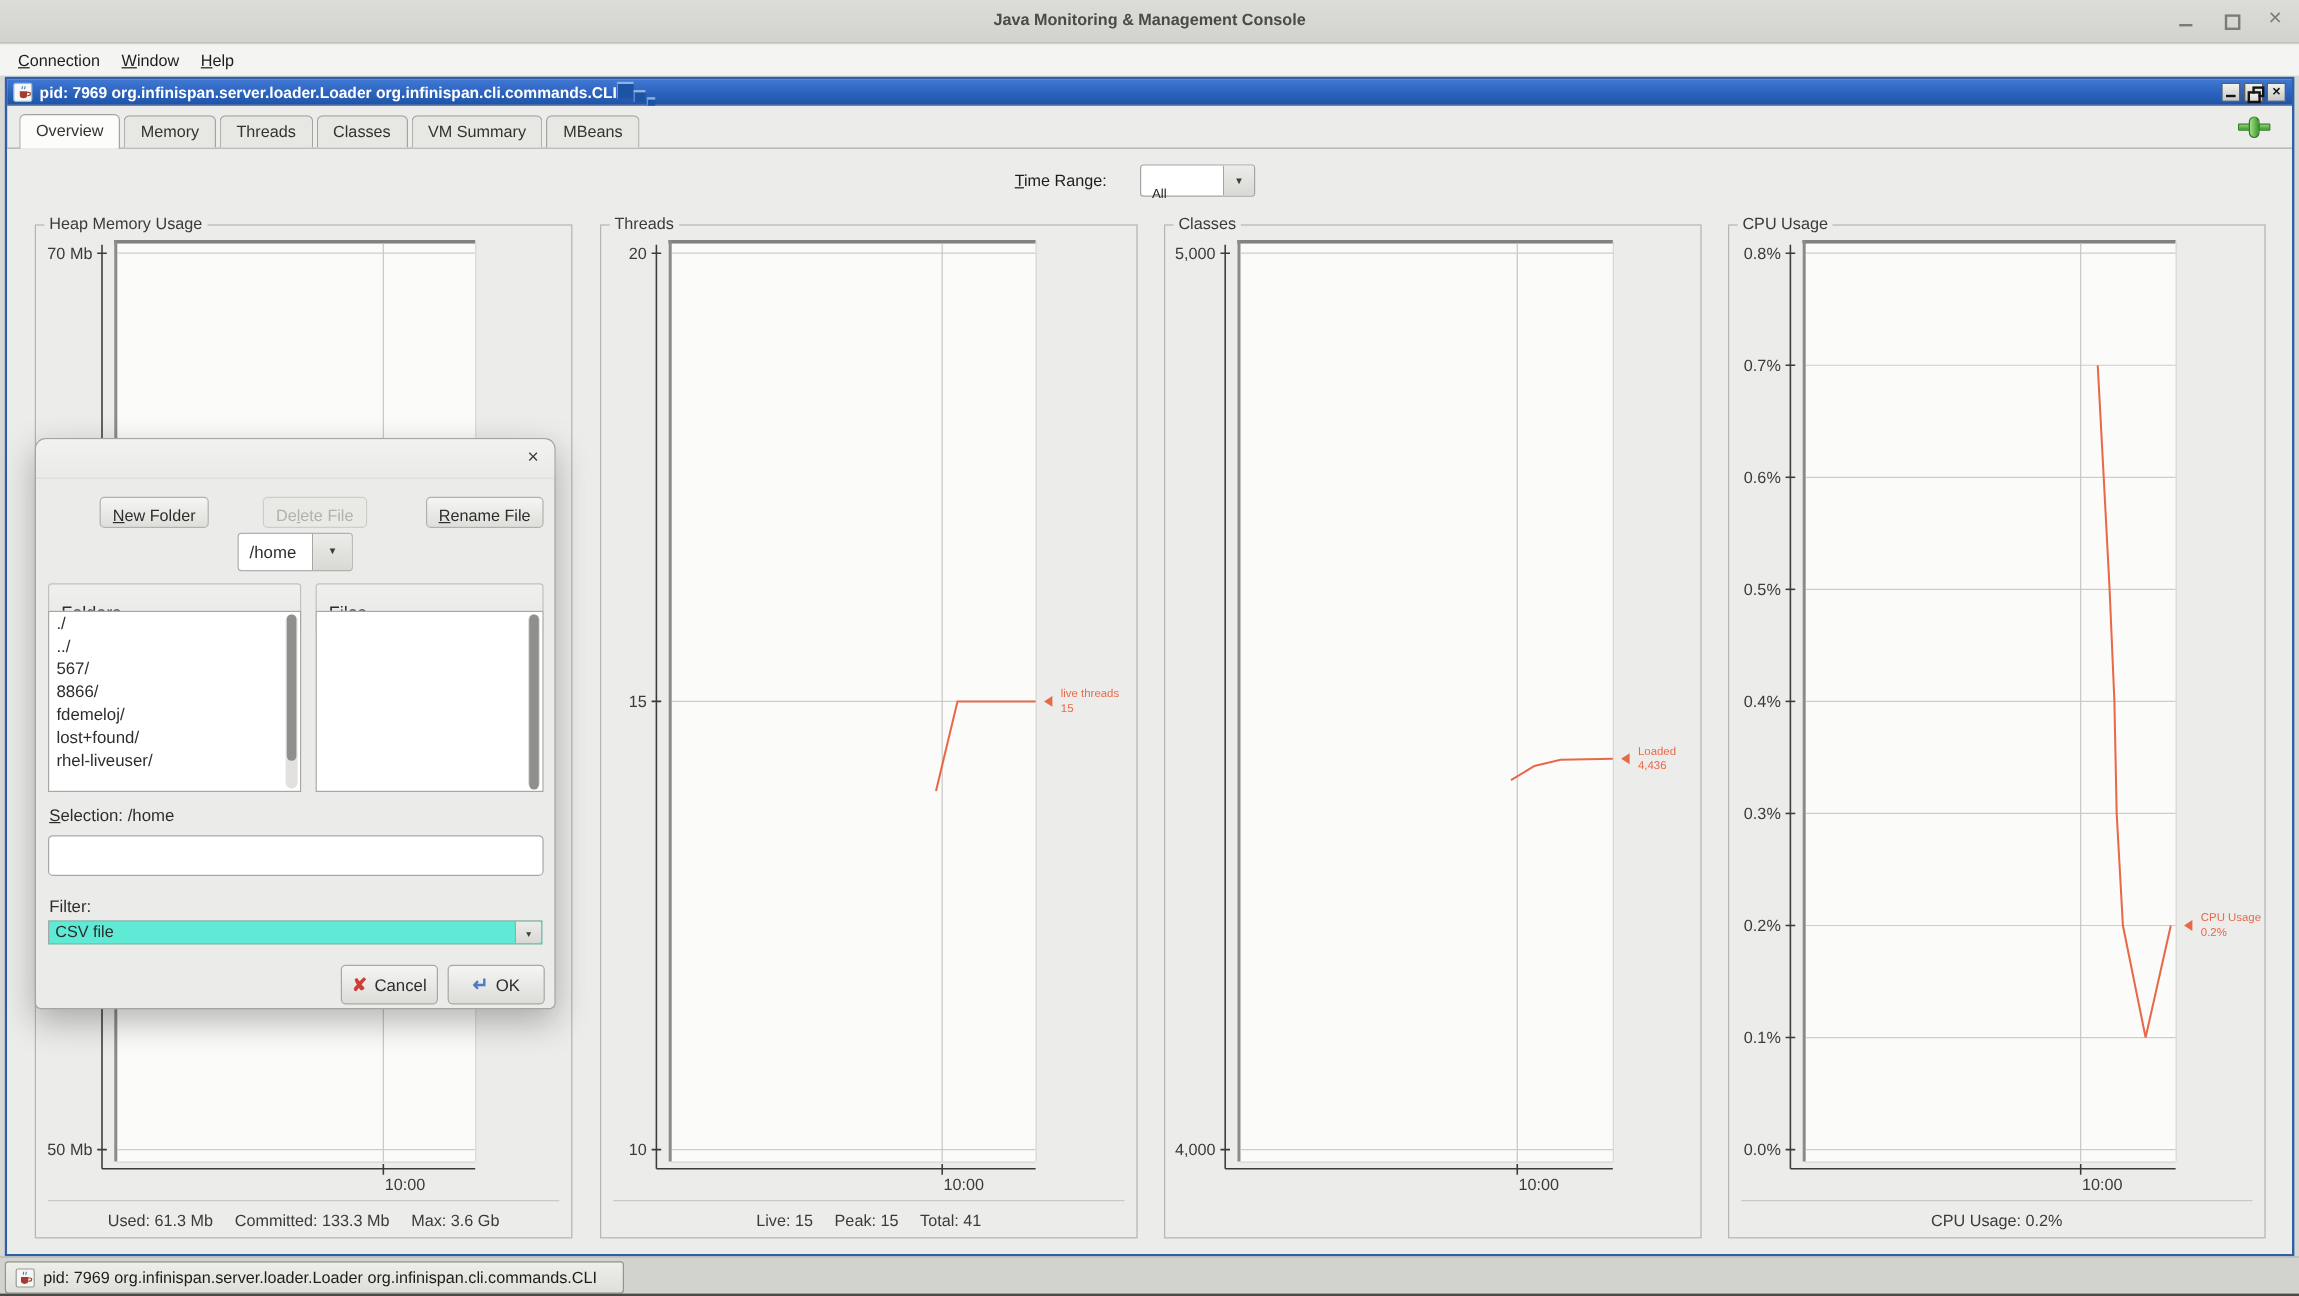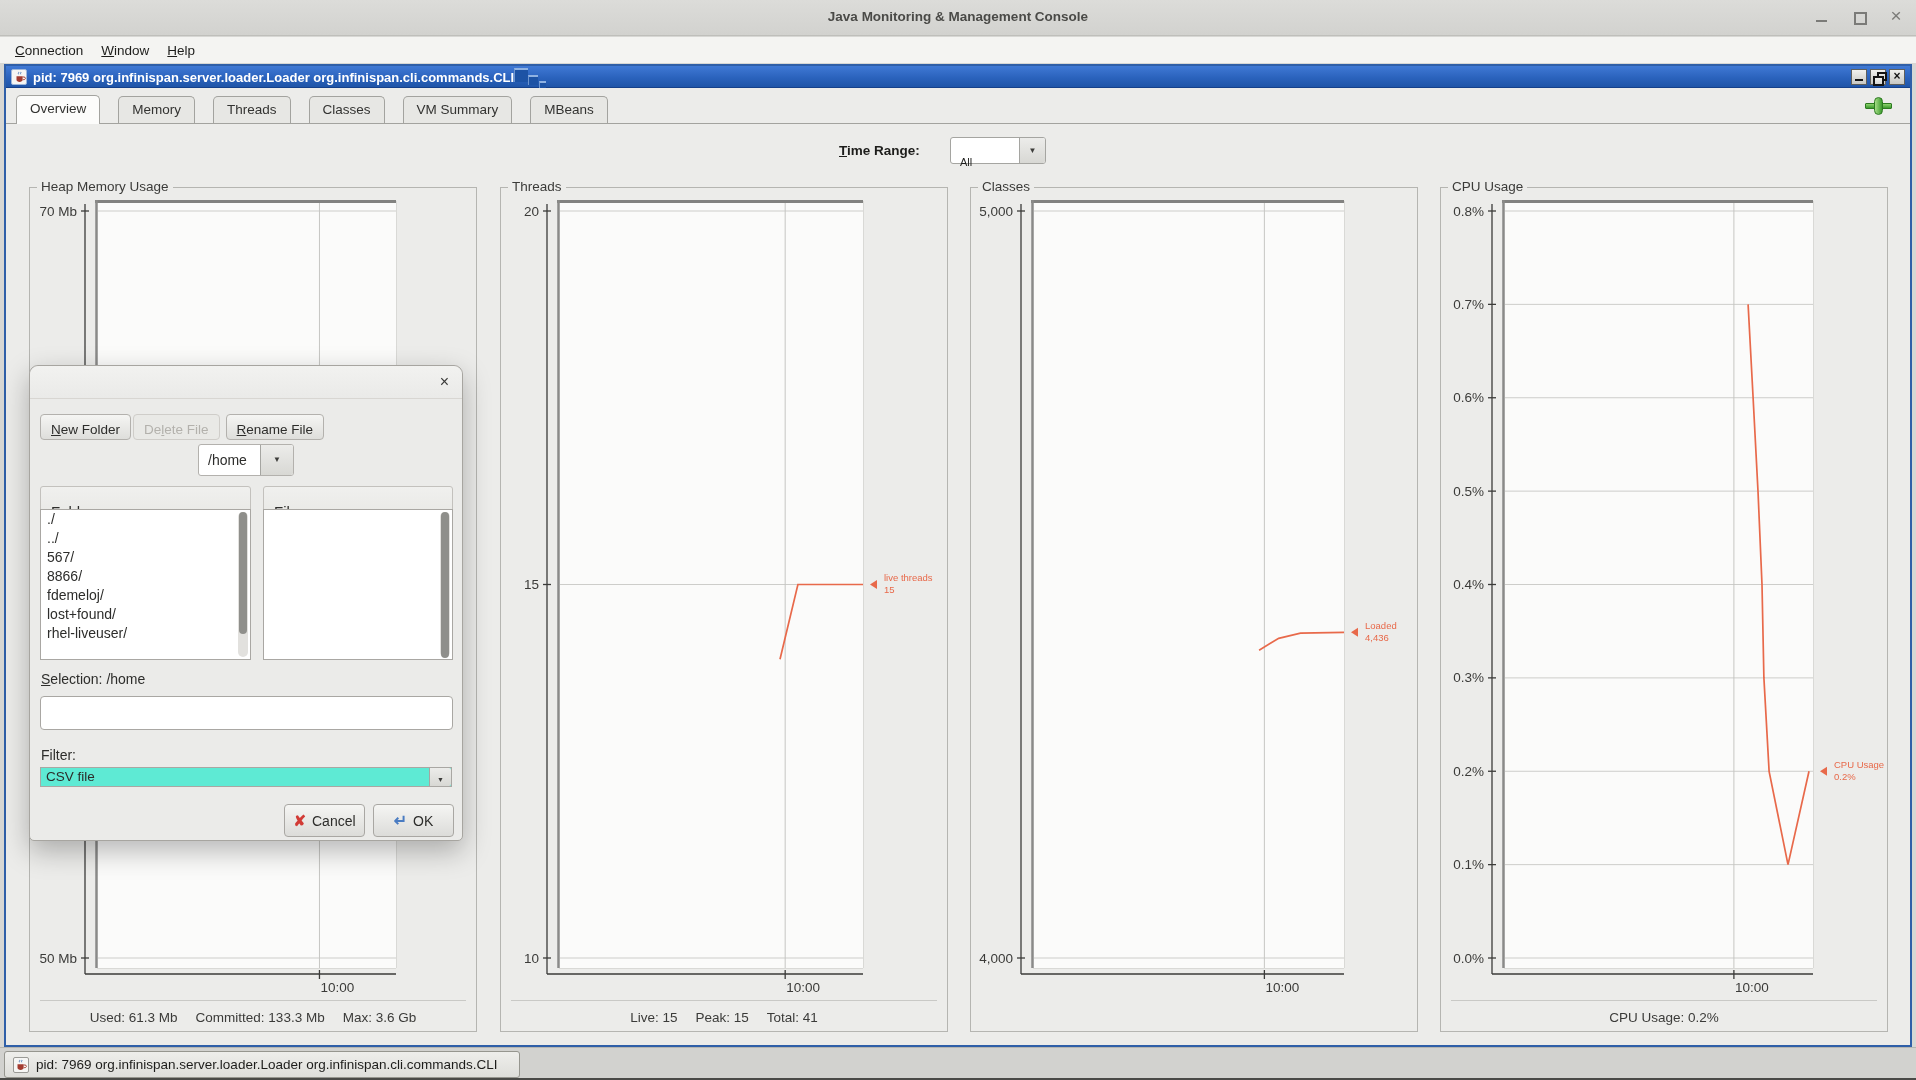--- a/index.html
+++ b/index.html
@@ -25,49 +25,49 @@
   .java-icon { position:absolute; left:5px; top:3px; width:16px; height:16px; background:#f6f6f4; border:1px solid #9fb7da; border-radius:2px; }
   .frame-title { position:absolute; left:27px; top:4px; font-size:13px; font-weight:700; white-space:nowrap; }
   .cascade { position:absolute; left:508px; top:0; width:40px; height:22px; }
   .casc { position:absolute; background:#1d53a5; border-top:2px solid #8fb2e2; border-left:1px solid #6d95cf; }
   .frame-btns { position:absolute; right:5px; top:3px; display:flex; gap:3px; }
   .fbtn { width:16px; height:16px; background:linear-gradient(#f1f1ee,#c8c8c4); border:1px solid #5f5f5c; position:relative; text-align:center; font-weight:700; font-size:12px; line-height:13px; color:#141414; }
   .fbtn-min::after { content:""; position:absolute; left:3px; right:3px; bottom:3px; height:2px; background:#141414; }
   .fbtn-restore::before { content:""; position:absolute; left:6px; top:2px; width:6px; height:5px; border:2px solid #141414; }
   .fbtn-restore::after { content:""; position:absolute; left:2px; top:6px; width:7px; height:6px; border:2px solid #141414; background:linear-gradient(#f1f1ee,#d6d6d2); }
 
-  .tabbar { position:absolute; left:0; right:0; top:22px; height:36px; border-bottom:1px solid #a3a39f; padding-left:10px; display:flex; align-items:flex-end; gap:18px; }
+  .tabbar { position:absolute; left:0; right:0; top:22px; height:36px; border-bottom:1px solid #a3a39f; padding-left:10px; display:flex; align-items:flex-end; gap:3px; }
   .tab { border:1px solid #a3a39f; border-bottom:none; border-radius:5px 5px 0 0; background:#e7e7e4; padding:5px 13px 6px; font-size:13.5px; color:#333331; }
   .tab.active { background:#fcfcfb; margin-bottom:-1px; padding-bottom:8px; z-index:2; }
 
   .plug { position:absolute; right:18px; top:9px; width:27px; height:18px; }
   .plug-bar { position:absolute; top:6px; width:10px; height:6px; background:linear-gradient(#8ed36e,#3c9a2e); border:1px solid #2c7a20; border-radius:1px; }
   .plug-center { position:absolute; left:9px; top:0; width:9px; height:18px; background:linear-gradient(90deg,#a5dd86,#3c9a2e); border:1px solid #2c7a20; border-radius:5px; }
 
   .content { position:absolute; left:0; right:0; top:58px; bottom:0; background:#ececea; }
-  .tr-label { position:absolute; top:19px; left:833px; width:90px; text-align:left; font-size:13.5px;font-weight:bold; }
+  .tr-label { position:absolute; top:19px; left:833px; width:90px; text-align:center; font-size:13.5px; }
   .tr-combo { position:absolute; top:13px; left:944px; width:96px; height:27px; border:1px solid #a5a5a1; border-radius:3px; background:#fff; }
   .tr-combo .val { position:absolute; left:9px; top:18px; font-size:11px; }
   .combo-arrow { position:absolute; right:0; top:0; bottom:0; width:26px; background:linear-gradient(#ececé9,#d8d8d4); background:linear-gradient(#ececea,#d8d8d4); border-left:1px solid #a5a5a1; border-radius:0 2px 2px 0; text-align:center; color:#3c3c3a; }
   .combo-arrow span { font-size:8px; line-height:25px; }
 
   
   .panel { position:absolute; top:63px; width:448px; height:845px; border:1px solid #b5b5b1; }
   .panel-title { position:absolute; top:-9px; left:7px; background:#ececea; padding:0 4px; font-size:13.5px; color:#3b3b39; }
   .chart-svg { position:absolute; left:0; top:0; }
   .panel-status { position:absolute; left:10px; right:10px; top:812px; border-top:1px solid #c9c9c6; text-align:center; padding-top:9px; font-size:13.5px; color:#3b3b39; white-space:nowrap; }
   .panel-status span { margin:0 9px; }
 
   
   .dialog { position:absolute; left:29px; top:365px; width:434px; height:476px; background:#ebebe9; border:1px solid #a7a5a0; border-radius:9px 9px 5px 5px; box-shadow:0 10px 28px rgba(0,0,0,0.28); z-index:60; }
   .dlg-titlebar { position:absolute; left:0; right:0; top:0; height:33px; border-bottom:1px solid #d8d6d2; border-radius:9px 9px 0 0; background:linear-gradient(#f2f2f0,#eaeae8); }
   .dlg-title { line-height:32px; text-align:center; font-weight:700; font-size:14px; color:#2d2d2b;margin-top:40px; }
   .dlg-close { position:absolute; right:13px; top:0; font-size:16px; line-height:32px; color:#3a3a38; }
   .dlg-toolbar { position:absolute; left:10px; top:48px; display:flex; }
-  .dbtn { height:26px; padding:4px 10px 0; font-size:13.5px; color:#2d2d2b; background:linear-gradient(#f5f5f3,#dededb); border:1px solid #b3b1ad; border-radius:4px; }
+  .dbtn { height:26px; padding:4px 10px 0; font-size:13.5px; color:#2d2d2b; background:linear-gradient(#f5f5f3,#dededb); border:1px solid #b3b1ad; border-radius:4px;margin-left:43px; }
   .dbtn.disabled { color:#b3b1ac; background:#e9e9e6; border-color:#cfcdc9; }
   .path-combo { position:absolute; left:168px; top:78px; width:96px; height:32px; border:1px solid #b3b1ad; border-radius:3px; background:#fff; }
   .path-combo .val { position:absolute; left:9px; top:7px; font-size:14px; color:#2d2d2b; }
   .path-combo .combo-arrow { width:33px; }
   .path-combo .combo-arrow span { line-height:30px; }
   .list-header { position:absolute; height:41px; background:linear-gradient(#f0f0ee,#e6e6e3); border:1px solid #c3c1bd; border-radius:3px 3px 0 0; font-size:15px; color:#2d2d2b; padding:16px 0 0 10px; }
   .listbox { position:absolute; background:#fff; border:1px solid #a9a7a3; overflow:hidden; }
   .list-item { height:19px; line-height:19px; padding-left:6px; font-size:14px; color:#2d2d2b; }
   .vscroll { position:absolute; top:2px; bottom:2px; right:2px; width:10px; background:#e2e1de; border-radius:5px; }
   .vthumb { position:absolute; left:1px; right:1px; border-radius:4px; background:#8f8f8b; }

